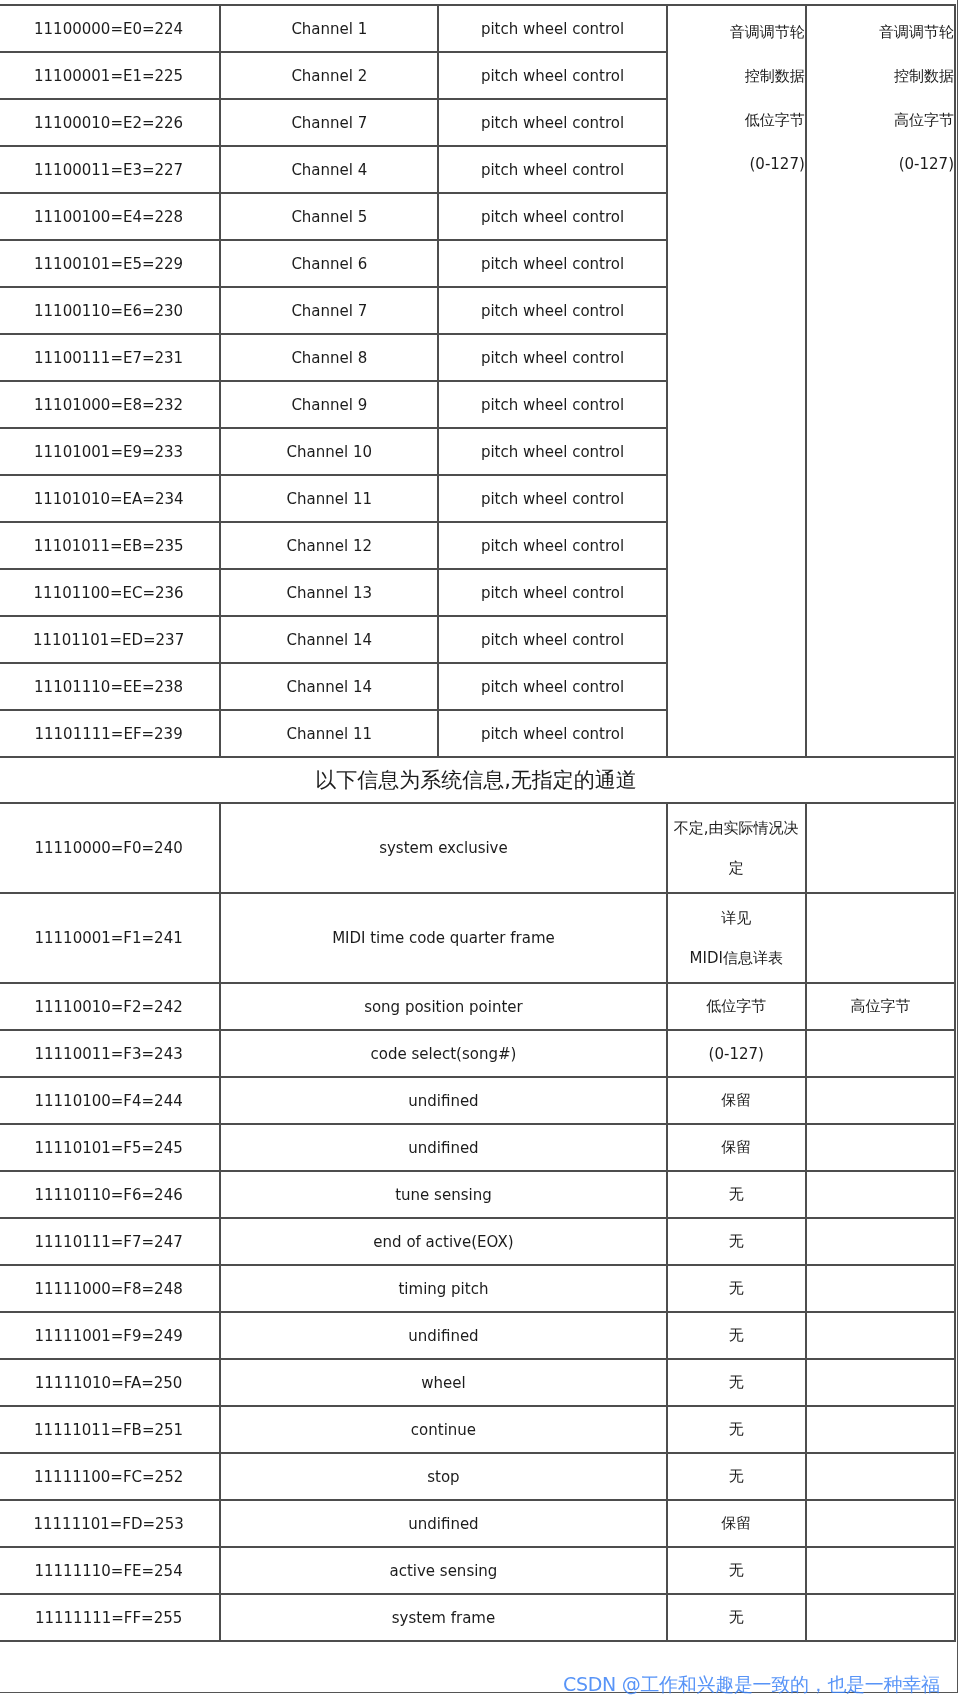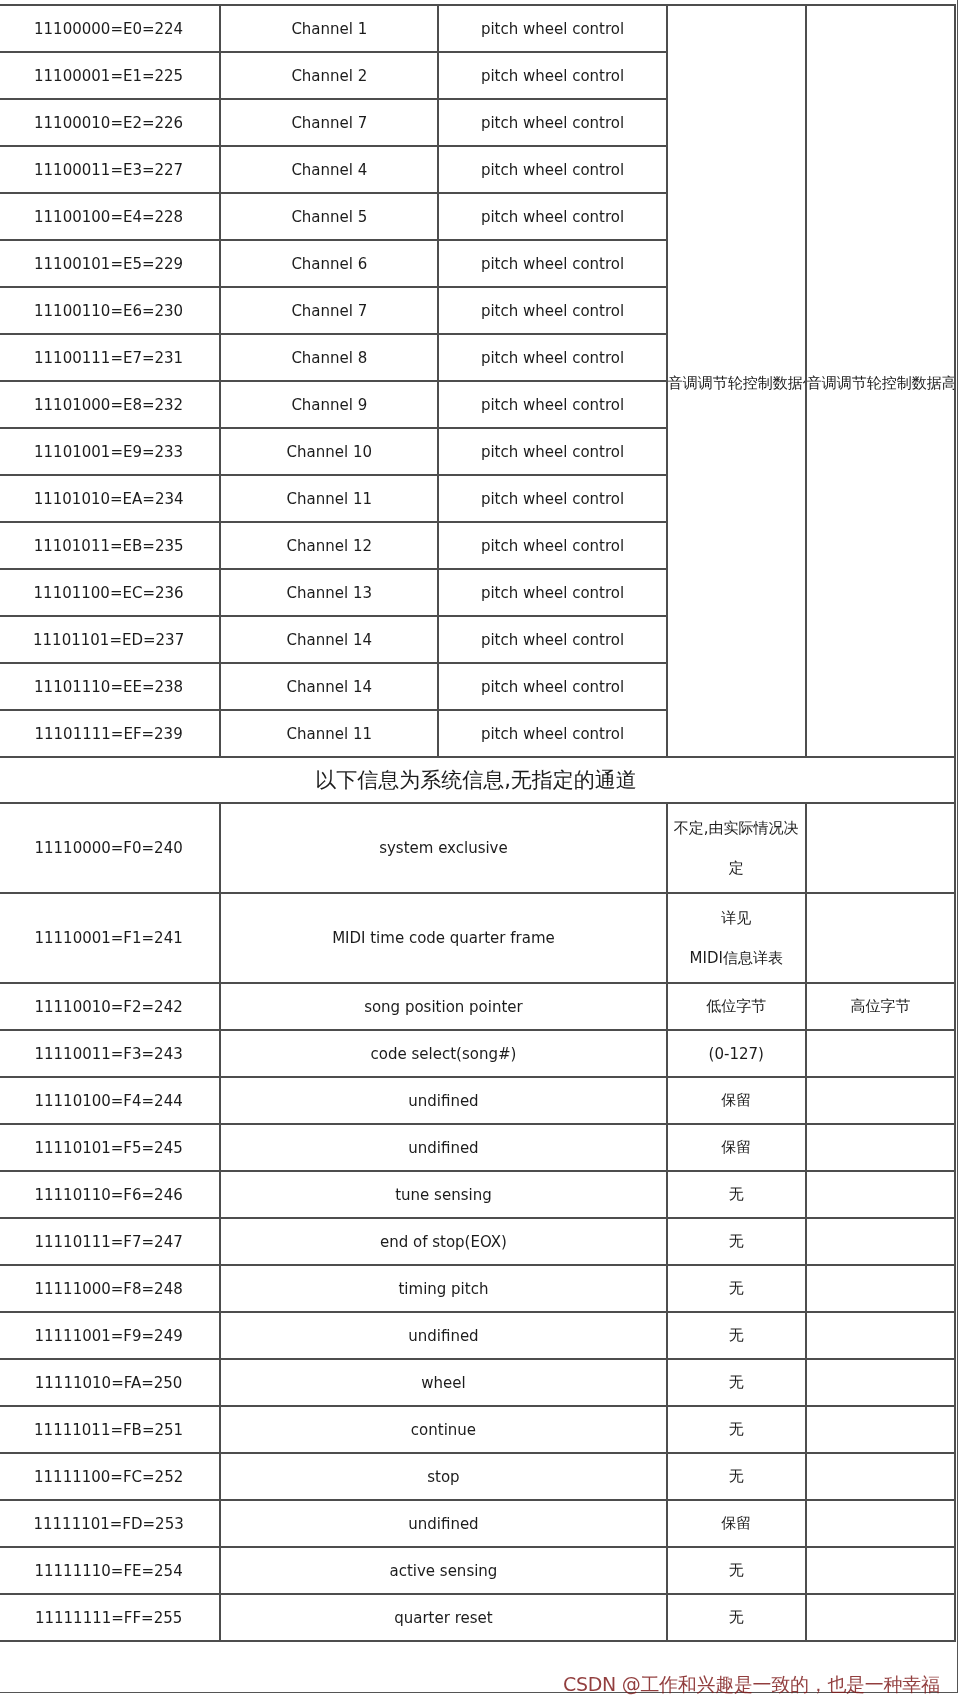--- a/index.html
+++ b/index.html
@@ -8,26 +8,26 @@
   .frame { position: absolute; left: 0; top: 0; width: 958px; height: 1693px;
            border-right: 1px solid #555; border-bottom: 1px solid #555; box-sizing: border-box; }
   table.midi { position: absolute; left: -2px; top: 4px; border-collapse: collapse;
                table-layout: fixed; width: 958px; }
   table.midi td { border: 2px solid #4d4d4d; text-align: center; vertical-align: middle;
                   font-size: 15px; padding: 0; overflow: hidden; white-space: nowrap; }
   table.midi tr.r td { height: 45px; }
   table.midi tr.tall td { height: 88px; }
   table.midi tr.section td { height: 44px; font-size: 21px; border-left: none; }
   .c1 { width: 222px; } .c2 { width: 218px; } .c3 { width: 228px; } .c4 { width: 139px; } .c5 { width: 149px; }
-  .stack { display: flex; flex-direction: row; align-items: center; justify-content: flex-start;
+  .stack { display: flex; flex-direction: column; align-items: flex-end; justify-content: flex-start;
            height: 100%; }
   .stack span { display: block; line-height: 44px; font-size: 15px; }
   .pitch-merge { vertical-align: top !important; padding-top: 4px !important; }
   .two-line span { display: block; line-height: 40px; font-size: 15px; }
-  .watermark { position: absolute; left: 563px; top: 1672px; font-size: 19px; color: #7f1d1d;
+  .watermark { position: absolute; left: 563px; top: 1672px; font-size: 19px; color: #3b82f6;
                white-space: nowrap; opacity: 0.85; letter-spacing: -0.3px; }
   tr td:first-child { border-left: none; }
 </style>
 </head>
 <body>
 
 <div class="frame"></div>
 
 <table class="midi">
   <colgroup>
@@ -182,21 +182,21 @@
         <td></td>
       </tr>
     <tr class="r">
         <td>11110110=F6=246</td>
         <td colspan="2">tune sensing</td>
         <td>无</td>
         <td></td>
       </tr>
     <tr class="r">
         <td>11110111=F7=247</td>
-        <td colspan="2">end of stop(EOX)</td>
+        <td colspan="2">end of active(EOX)</td>
         <td>无</td>
         <td></td>
       </tr>
     <tr class="r">
         <td>11111000=F8=248</td>
         <td colspan="2">timing pitch</td>
         <td>无</td>
         <td></td>
       </tr>
     <tr class="r">
@@ -230,20 +230,20 @@
         <td></td>
       </tr>
     <tr class="r">
         <td>11111110=FE=254</td>
         <td colspan="2">active sensing</td>
         <td>无</td>
         <td></td>
       </tr>
     <tr class="r">
         <td>11111111=FF=255</td>
-        <td colspan="2">quarter reset</td>
+        <td colspan="2">system frame</td>
         <td>无</td>
         <td></td>
       </tr>
   </tbody>
 </table>
 
 <div class="watermark">CSDN @工作和兴趣是一致的，也是一种幸福</div>
 
 </body></html>

